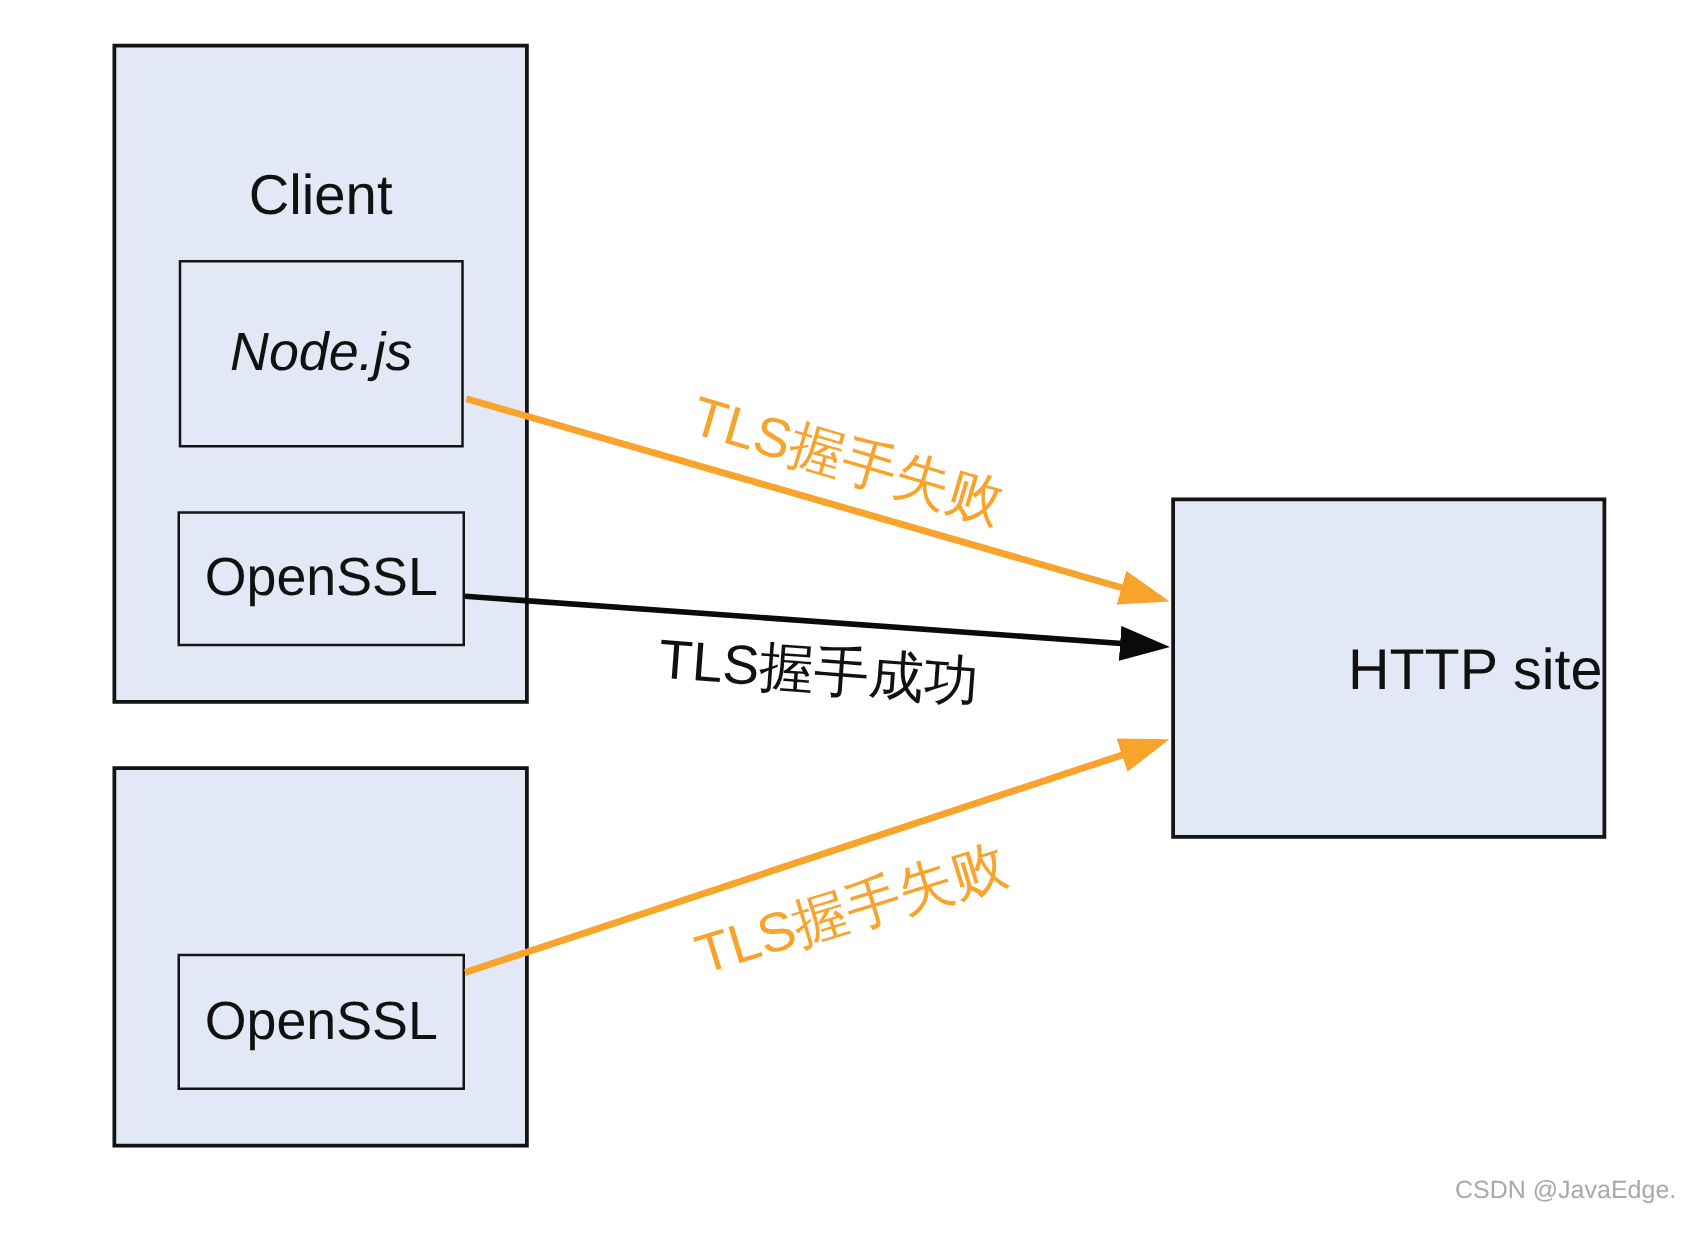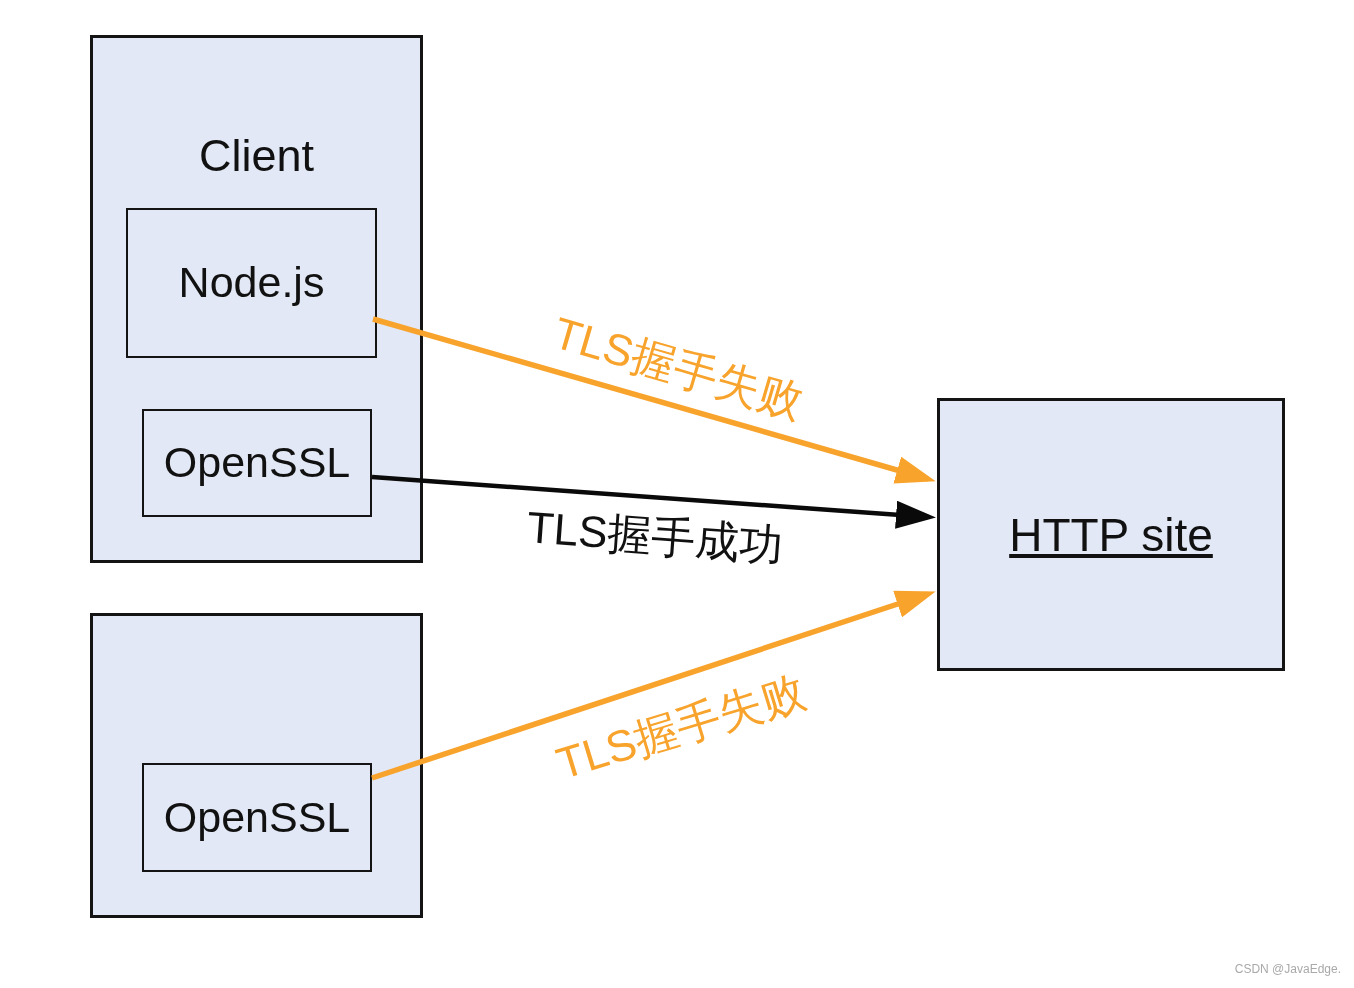--- a/index.html
+++ b/index.html
@@ -48,26 +48,26 @@
     white-space: nowrap;
   }
   .inner-label {
     font-size: 43px;
     line-height: 1.58;
     color: var(--text-color);
     white-space: nowrap;
   }
   .client-box    { left: 90px;  top: 35px;  width: 333px; height: 528px; }
   .client-title  { top: 93px; }
-  .nodejs-box    { left: 126px; top: 208px; width: 251px; height: 150px; }
+  .nodejs-box    { left: 143px; top: 208px; width: 228px; height: 150px; font-style: italic; }
   .openssl1-box  { left: 142px; top: 409px; width: 230px; height: 108px; }
   .client2-box   { left: 90px;  top: 613px; width: 333px; height: 305px; }
   .openssl2-box  { left: 142px; top: 763px; width: 230px; height: 109px; }
   .http-box      { left: 937px; top: 398px; width: 348px; height: 273px;
-                   display: flex; align-items: center; justify-content: center; text-decoration: underline; }
+                   display: flex; align-items: center; justify-content: flex-end; }
   .http-label    { font-size: 46px; white-space: nowrap; }
 
   .arrow-layer {
     position: absolute;
     left: 0; top: 0;
     width: 1354px; height: 988px;
     pointer-events: none;
   }
   .arrow-line.fail    { stroke: var(--fail-arrow);    stroke-width: 5.5px; }
   .arrow-line.success { stroke: var(--success-arrow); stroke-width: 4.5px; }
@@ -90,22 +90,22 @@
     left: 655px; top: 537px;
     transform: translate(-50%, -50%) rotate(4.2deg);
   }
   .label-fail-bottom {
     left: 681px; top: 728px;
     transform: translate(-50%, -50%) rotate(-17deg);
   }
   .watermark {
     position: absolute;
     right: 13px;
-    bottom: 12px;
-    font-size: 12px;
+    bottom: 24px;
+    font-size: 20px;
     color: var(--watermark-color);
   }
 </style>
 </head>
 <body>
 
 <div class="canvas">
 
   <div class="outer-box client-box">
     <div class="box-title client-title">Client</div>

